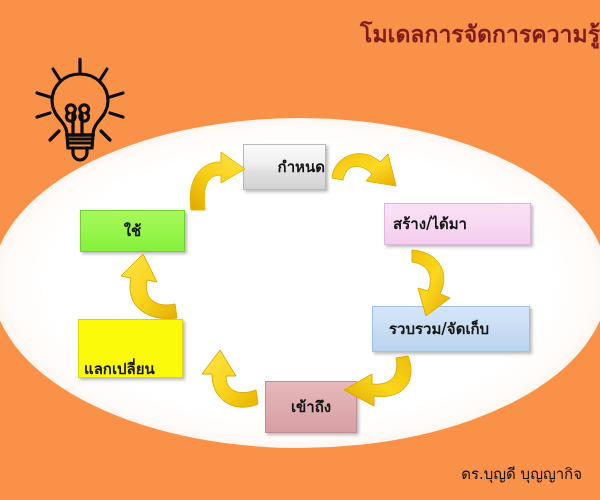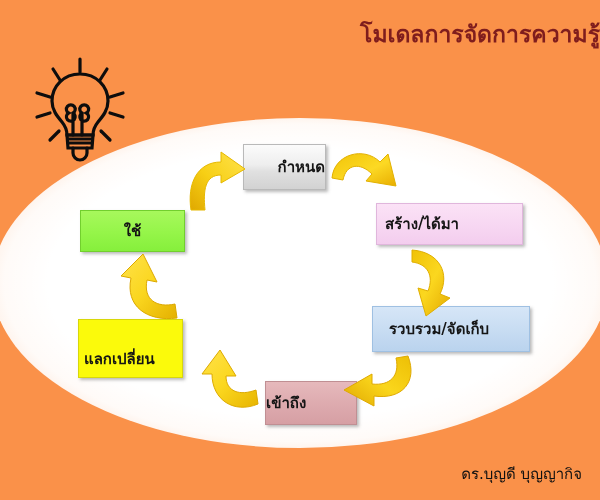--- a/index.html
+++ b/index.html
@@ -86,51 +86,52 @@
   #stage-define {
     left: 243px; top: 144px;
     width: 83px; height: 46px;
     justify-content: flex-end;
     background: linear-gradient(180deg,#fbfbfb 0%, #eeeeee 45%, #e0e0e0 60%, #d2d2d2 100%);
     border-color: #b9b9b9;
   }
 
   
   #stage-create {
-    left: 376px; top: 203px;
+    left: 384px; top: 203px;
     width: 147px; height: 42px;
     padding-left: 8px;
     background: linear-gradient(180deg,#fbe2f6 0%, #f7d7f2 55%, #f3cdee 100%);
     border-color: #e0b6dc;
   }
 
   
   #stage-collect {
     left: 372px; top: 306px;
     width: 158px; height: 46px;
     padding-left: 16px;
     background: linear-gradient(180deg,#d6e6f7 0%, #c7dcf2 55%, #bad3ee 100%);
     border-color: #9fc0e2;
   }
 
   
   #stage-access {
     left: 265px; top: 381px;
-    width: 92px; height: 44px;
+    width: 92px; height: 52px;
+    justify-content: center;
     background: linear-gradient(180deg,#e6b9bc 0%, #ddaaae 55%, #d69fa4 100%);
     border-color: #c08f93;
   }
 
   
   #stage-share {
     left: 78px; top: 319px;
     width: 105px; height: 59px;
     align-items: flex-end;
     padding-left: 5px;
-    padding-bottom: 10px;
+    padding-bottom: 0;
     background: #fbfa0b;
     border-color: #d8d70a;
   }
 
   
   #stage-use {
     left: 80px; top: 210px;
     width: 105px; height: 42px;
     justify-content: center;
     background: linear-gradient(180deg,#a7f85c 0%, #95f549 55%, #86ef3c 100%);

